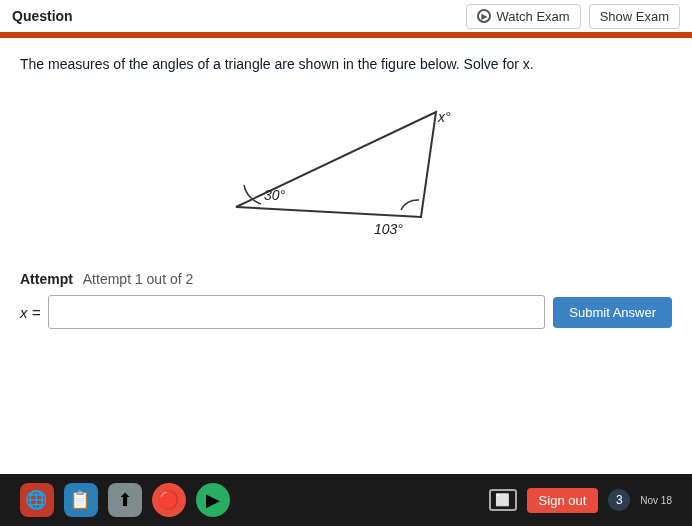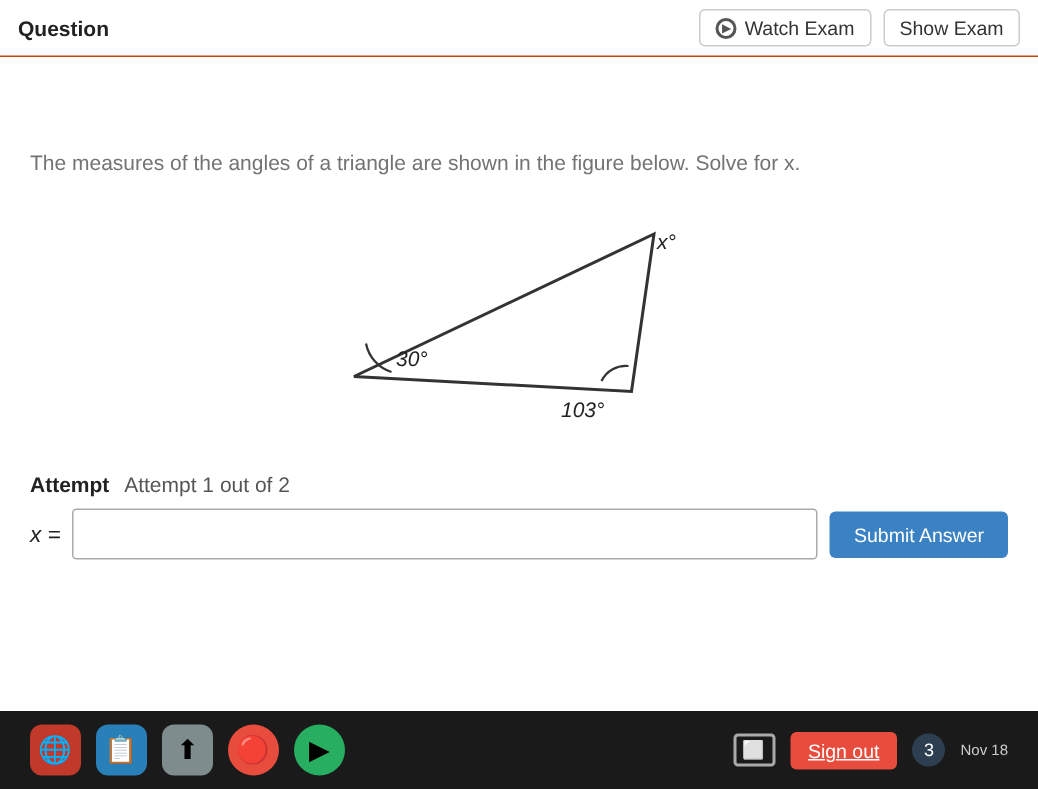--- a/index.html
+++ b/index.html
@@ -14,21 +14,21 @@
       flex-direction: column;
     }
 
     
     .top-bar {
       background: #fff;
       display: flex;
       align-items: center;
       justify-content: space-between;
       padding: 6px 12px;
-      border-bottom: 1px solid #c2410c;
+      border-bottom: 6px solid #c2410c;
       height: 38px;
     }
 
     .top-bar-left {
       font-weight: 700;
       font-size: 14px;
       color: #222;
     }
 
     .top-bar-right {
@@ -65,24 +65,23 @@
     .main-content {
       background: #fff;
       flex: 1;
       padding: 16px 20px 10px 20px;
       display: flex;
       flex-direction: column;
     }
 
     .question-text {
       font-size: 14px;
-      color: #737373;
+      color: #0f172a;
       margin-bottom: 12px;
       line-height: 1.5;
-      margin-top: 44px;
     }
 
     
     .figure-area {
       display: flex;
       justify-content: center;
       align-items: center;
       margin-bottom: 16px;
       height: 160px;
     }
@@ -194,21 +193,20 @@
     }
 
     .sign-out-btn {
       background: #e74c3c;
       color: #fff;
       border: none;
       border-radius: 4px;
       padding: 5px 12px;
       font-size: 13px;
       cursor: pointer;
-      text-decoration: underline;
     }
 
     .taskbar-number {
       background: #2c3e50;
       color: #fff;
       border-radius: 50%;
       width: 22px;
       height: 22px;
       display: flex;
       align-items: center;

